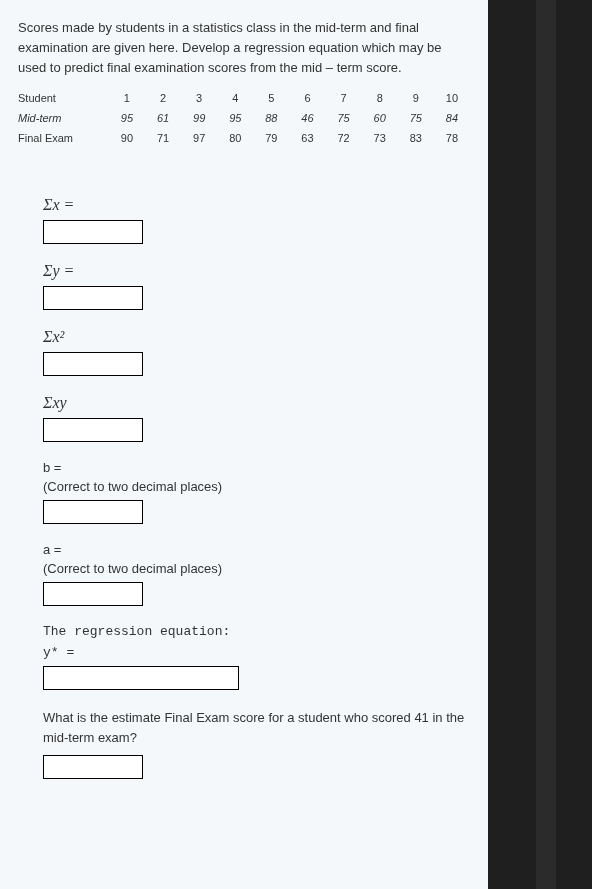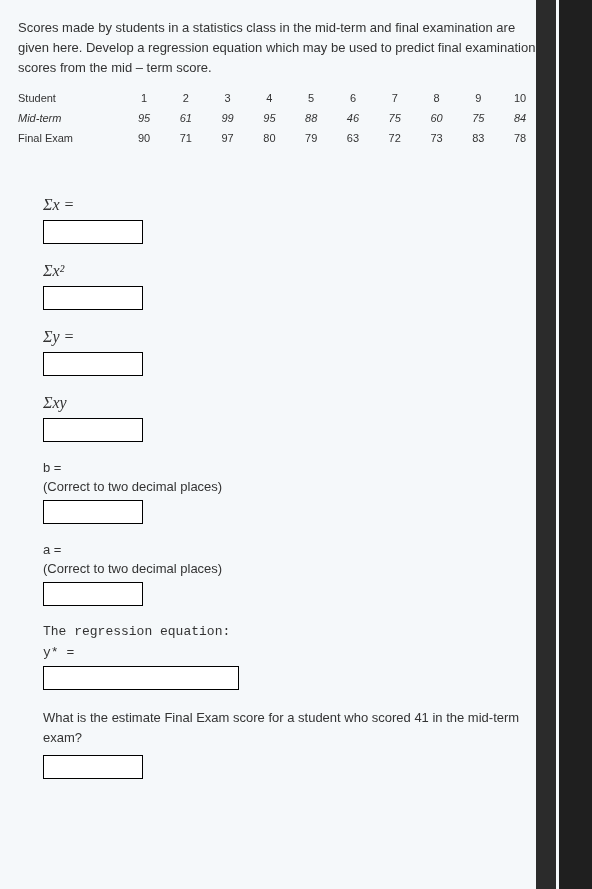--- a/index.html
+++ b/index.html
@@ -9,21 +9,21 @@
     font-size:13px;
     color:#333;
     width:592px;
     height:889px;
     overflow:hidden;
     position:relative;
   }
   .page-wrap{
     position:absolute;
     left:0;top:0;
-    width:559px;
+    width:488px;
     height:889px;
     background:#f5f8fa;
     box-sizing:border-box;
     padding:18px 18px 18px 18px;
     overflow:hidden;
   }
   .scrollbar-track{
     position:absolute;
     right:36px;
     top:0;
@@ -98,26 +98,26 @@
     </table>
 
   <div class="field-block">
 
     <div class="field">
       <span class="lbl">Σx =</span>
       <input class="short" type="text" style="">
     </div>
 
     <div class="field">
-      <span class="lbl">Σx²</span>
+      <span class="lbl">Σy =</span>
       <input class="short" type="text" style="">
     </div>
 
     <div class="field">
-      <span class="lbl">Σy =</span>
+      <span class="lbl">Σx²</span>
       <input class="short" type="text" style="">
     </div>
 
     <div class="field">
       <span class="lbl">Σxy</span>
       <input class="short" type="text" style="">
     </div>
 
     <div class="field">
       <span class="lbl-plain">b =</span>

